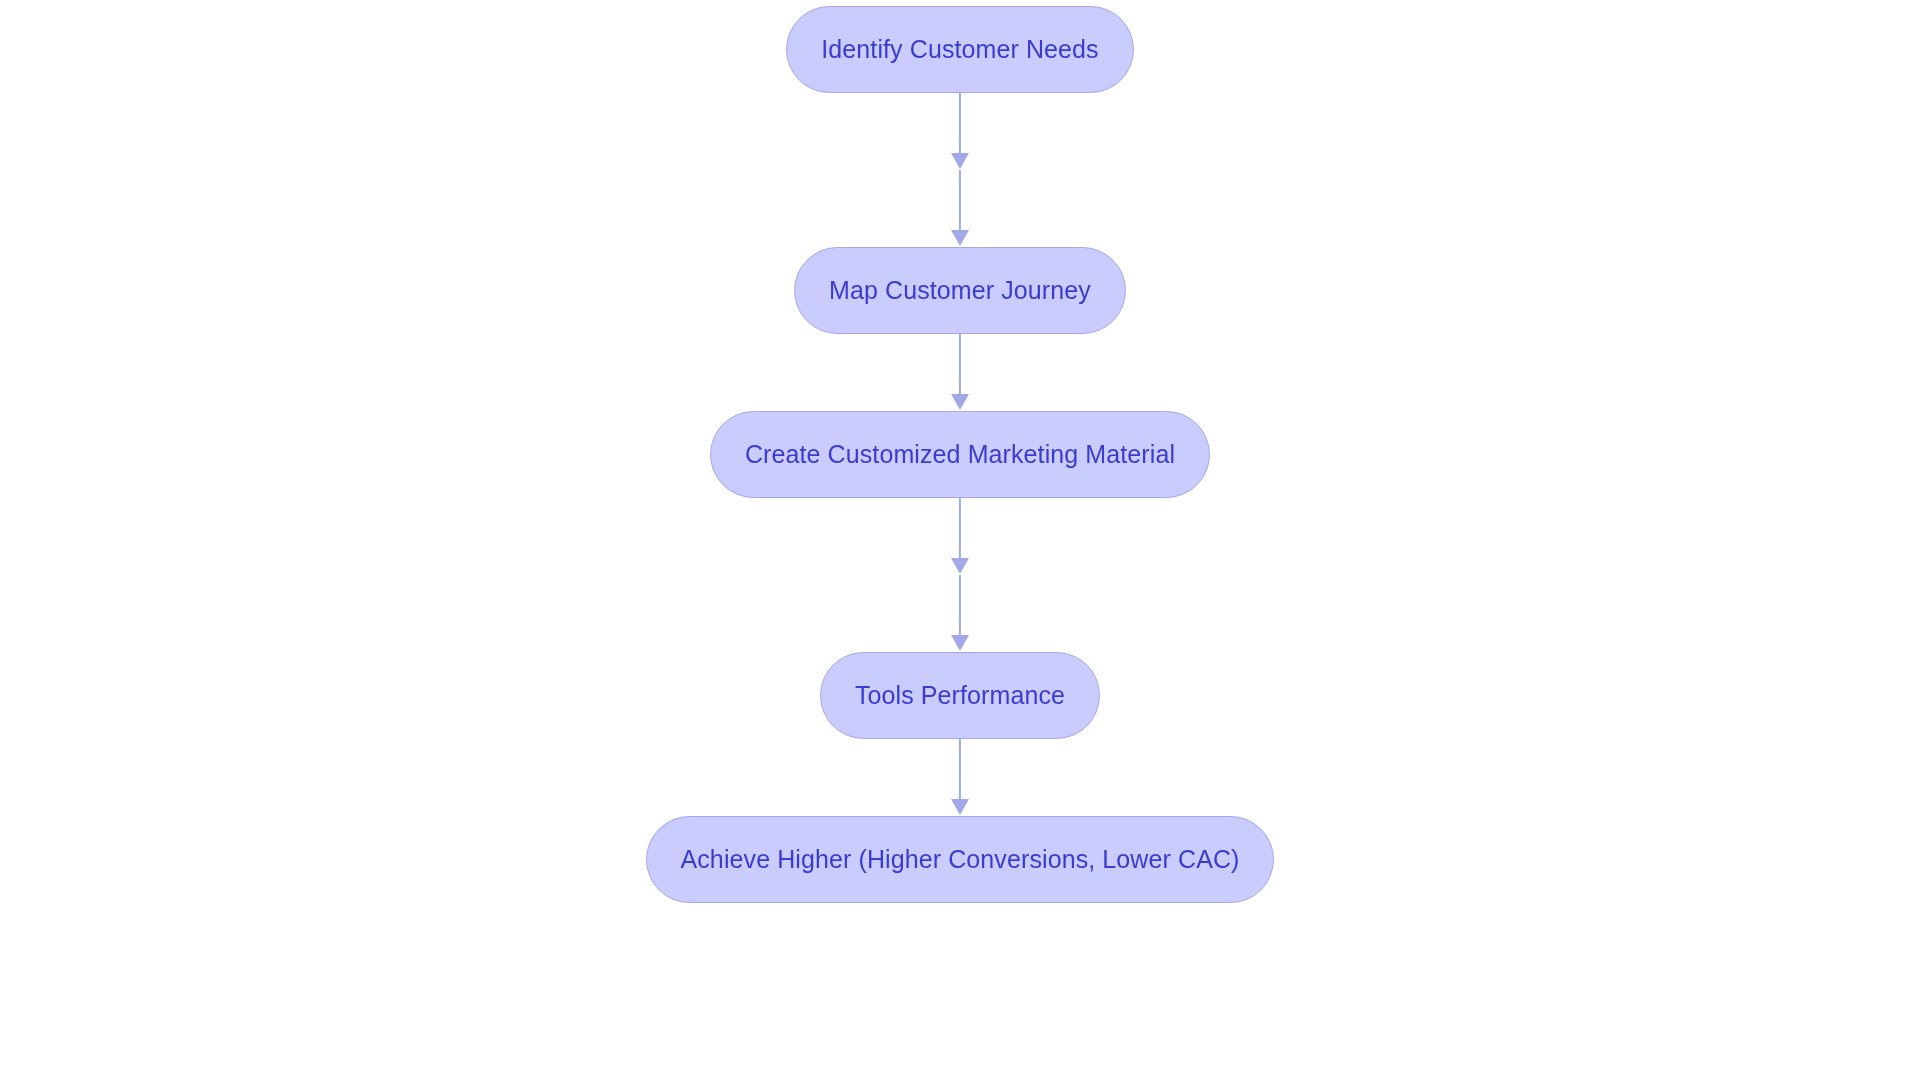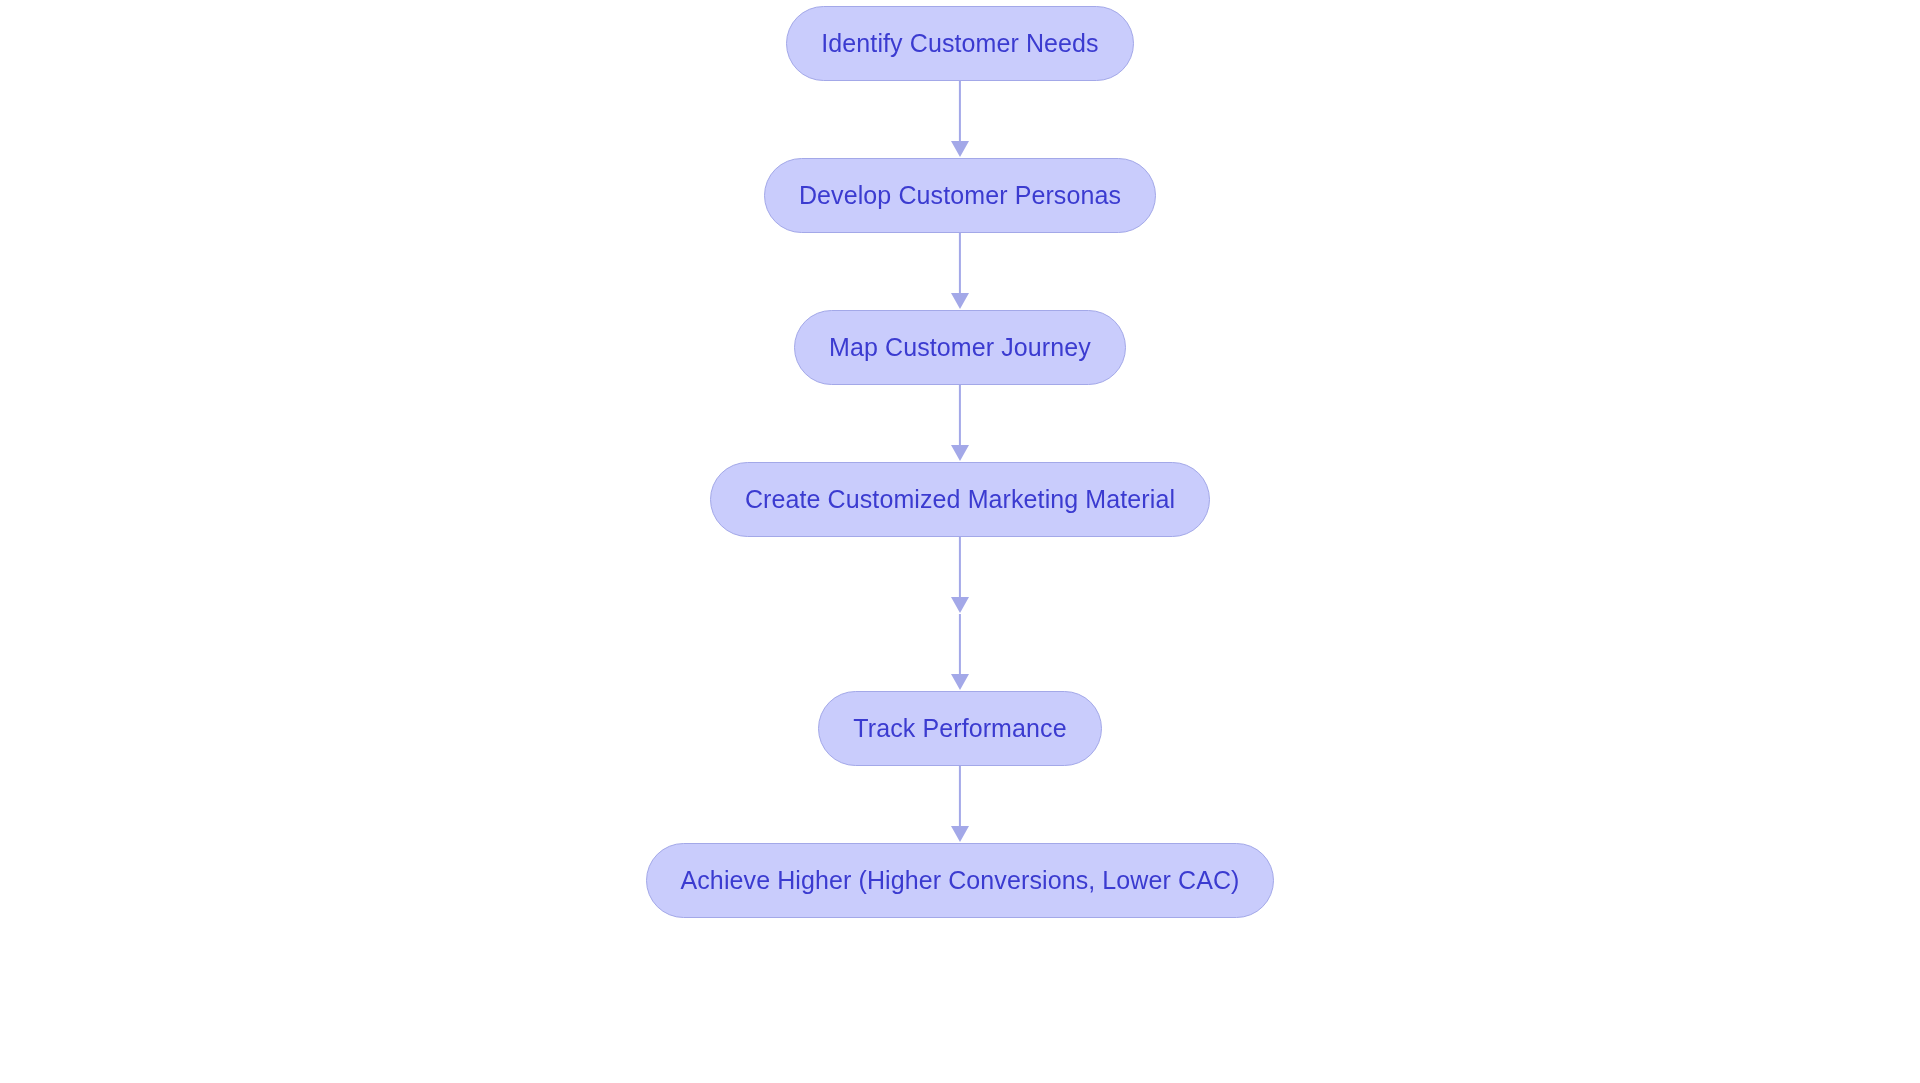--- a/index.html
+++ b/index.html
@@ -27,21 +27,21 @@
     top: 0;
     width: 1920px;
     height: 1083px;
     display: flex;
     flex-direction: column;
     align-items: center;
   }
 
   .flow-node {
     box-sizing: border-box;
-    height: 75px;
+    height: 87px;
     border: 1.3px solid #a3a8e8;
     border-radius: 44px;
     background: #c9ccfc;
     display: flex;
     align-items: center;
     justify-content: center;
     padding: 0 34px;
     flex: 0 0 auto;
   }
 
@@ -95,23 +95,20 @@
 
     <div class="flow-node">
       <span class="flow-node-label">Identify Customer Needs</span>
     </div>
 
     <div class="flow-connector">
       <div class="conn-line"></div>
       <div class="conn-head"></div>
     </div>
 
-    <div class="flow-node">
-      <span class="flow-node-label">Develop Customer Personas</span>
-    </div>
 
     <div class="flow-connector">
       <div class="conn-line"></div>
       <div class="conn-head"></div>
     </div>
 
     <div class="flow-node">
       <span class="flow-node-label">Map Customer Journey</span>
     </div>
 
@@ -129,21 +126,21 @@
       <div class="conn-head"></div>
     </div>
 
 
     <div class="flow-connector">
       <div class="conn-line"></div>
       <div class="conn-head"></div>
     </div>
 
     <div class="flow-node">
-      <span class="flow-node-label">Track Performance</span>
+      <span class="flow-node-label">Tools Performance</span>
     </div>
 
     <div class="flow-connector">
       <div class="conn-line"></div>
       <div class="conn-head"></div>
     </div>
 
     <div class="flow-node">
       <span class="flow-node-label">Achieve Higher (Higher Conversions, Lower CAC)</span>
     </div>

